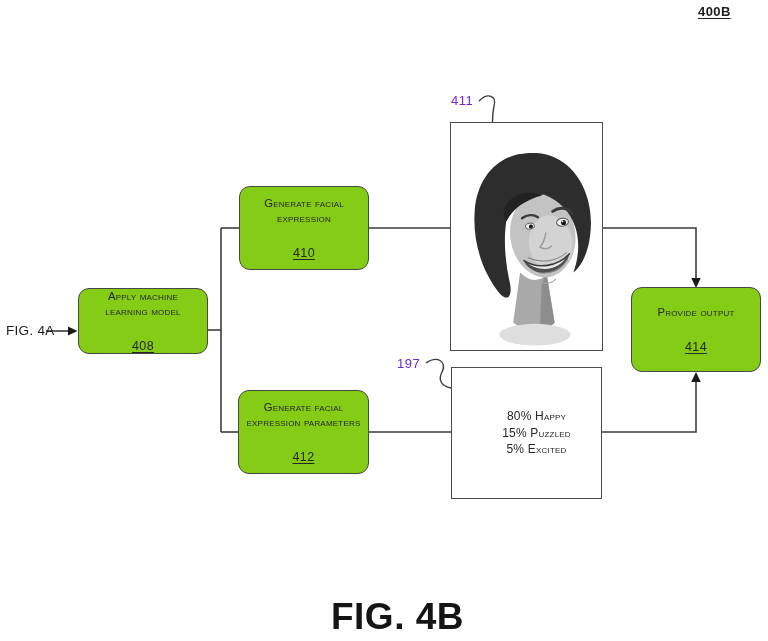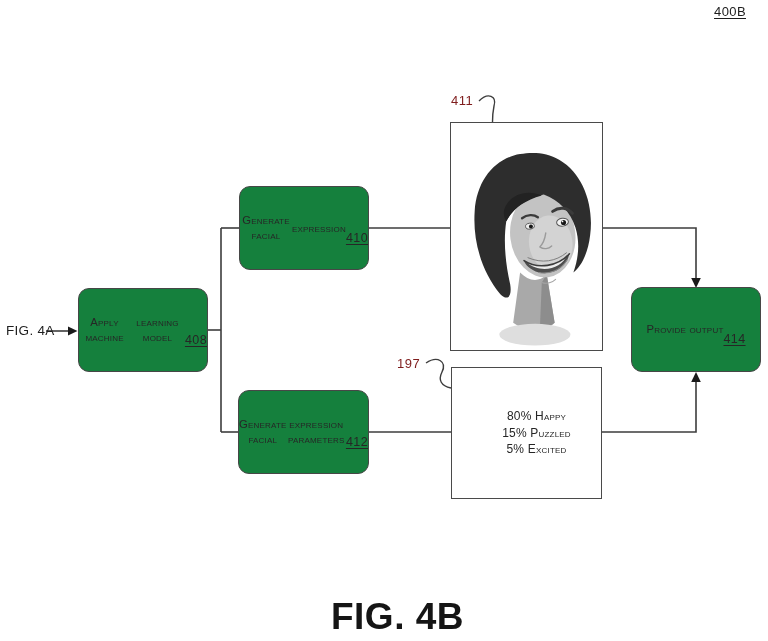--- a/index.html
+++ b/index.html
@@ -21,23 +21,23 @@
     left: 0; top: 0;
     width: 768px; height: 641px;
     pointer-events: none;
   }
   
   .rbox {
     position: absolute;
     box-sizing: border-box;
     border: 1.5px solid #474747;
     border-radius: 11px;
-    background: #15803d;
+    background: #84cc16;
     display: flex;
-    flex-direction: row;
+    flex-direction: column;
     align-items: center;
     justify-content: center;
     text-align: center;
     font-variant: small-caps;
     font-size: 11.3px;
     line-height: 15px;
     letter-spacing: 0.2px;
     color: #262626;
   }
   
@@ -53,30 +53,30 @@
     margin-top: 20px;
     text-decoration: underline;
     text-underline-offset: 2px;
     text-decoration-thickness: 1.2px;
     letter-spacing: 0.4px;
   }
   .callout {
     position: absolute;
     font-size: 13px;
     letter-spacing: 0.5px;
-    color: #7f1d1d;
+    color: #6d28d9;
   }
   .fig-ref {
     position: absolute;
     left: 698px;
     top: 4px;
     width: 48px;
-    text-align: right;
+    text-align: left;
     font-size: 13px;
-    font-weight: 400;
+    font-weight: 700;
     letter-spacing: 0.4px;
     text-decoration: underline;
     text-underline-offset: 2px;
     text-decoration-thickness: 1.3px;
     color: #1d1d1d;
   }
   .fig4a {
     position: absolute;
     left: 6px;
     top: 323px;
@@ -141,21 +141,21 @@
     <g stroke="#3d3d3d" stroke-width="1.4" fill="none">
       <path d="M 479 101 C 488 92, 497 96, 494 106 C 493 111, 492.5 116, 492.5 122"></path>
       <path d="M 426 363 C 438 355, 447 362, 442 372 C 438 380, 441 386, 451 388"></path>
     </g>
   </svg>
 
   <div class="fig-ref">400B</div>
 
   <div class="fig4a">FIG. 4A</div>
 
-  <div class="rbox" style="left:78px; top:288px; width:130px; height:84px;">
+  <div class="rbox" style="left:78px; top:288px; width:130px; height:66px;">
     <span>Apply machine</span>
     <span>learning model</span>
     <span class="ref">408</span>
   </div>
 
   <div class="rbox" style="left:239px; top:186px; width:130px; height:84px;">
     <span>Generate facial</span>
     <span>expression</span>
     <span class="ref">410</span>
   </div>

